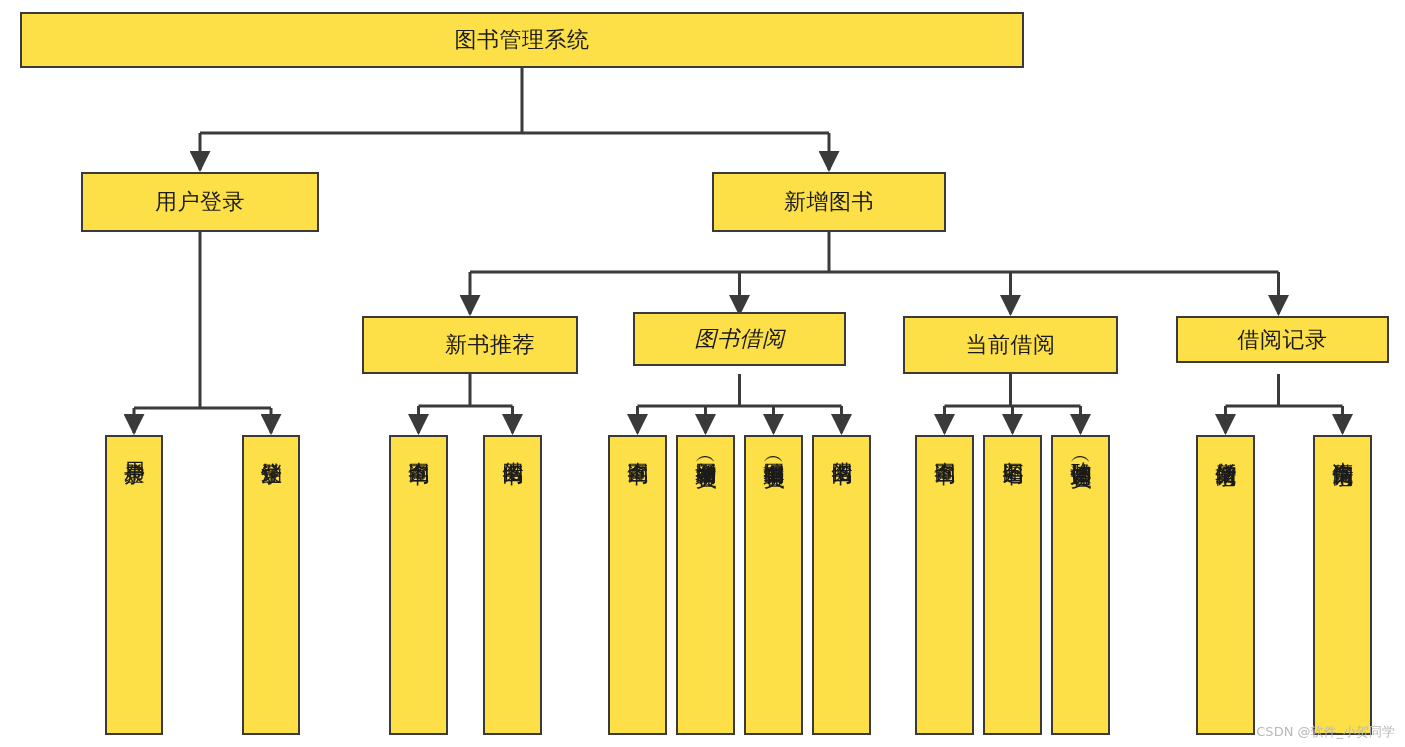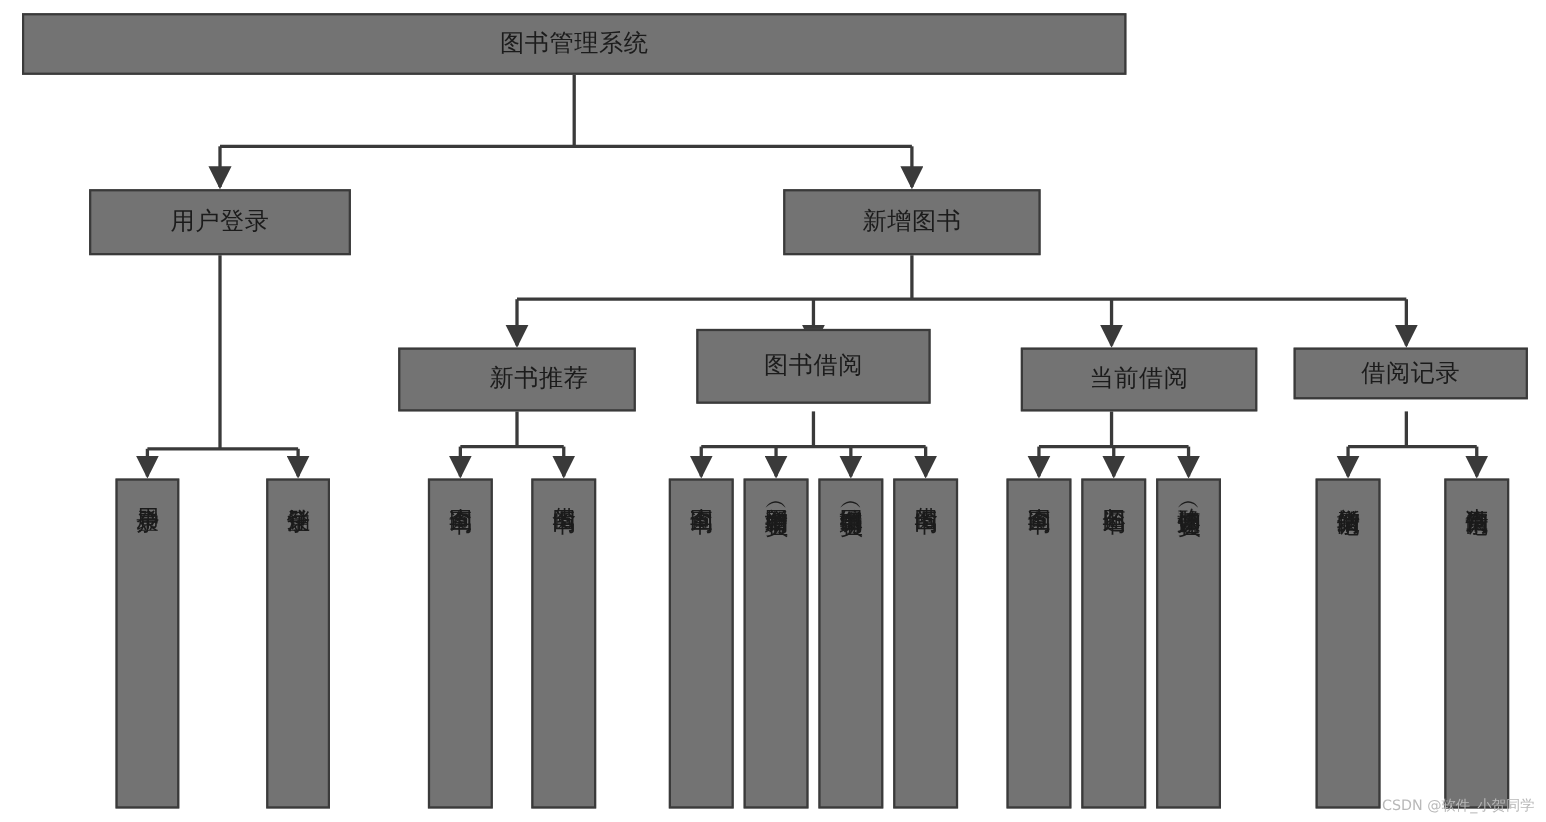--- a/index.html
+++ b/index.html
@@ -22,21 +22,21 @@
     position: absolute;
     left: 0;
     top: 0;
     width: 1405px;
     height: 747px;
     pointer-events: none;
   }
   .node {
     position: absolute;
     box-sizing: border-box;
-    background: #737373;
+    background: #fde047;
     border: 2px solid #3a3a3a;
     display: flex;
     align-items: center;
     justify-content: center;
     color: #1b1b1b;
     z-index: 2;
   }
   .node .lbl {
     display: block;
     text-align: center;
@@ -126,24 +126,24 @@
   <div class="node horiz" style="left: 81px; top: 172px; width: 238px; height: 60px;">
     <span class="lbl">用户登录</span>
   </div>
   <div class="node horiz" style="left: 712px; top: 172px; width: 234px; height: 60px;">
     <span class="lbl">新增图书</span>
   </div>
 
   <div class="node horiz" style="left: 362px; top: 316px; width: 216px; height: 58px; padding-left: 40px;">
     <span class="lbl">新书推荐</span>
   </div>
-  <div class="node horiz" style="left: 633px; top: 299px; width: 213px; height: 68px;">
+  <div class="node horiz" style="left: 633px; top: 312px; width: 213px; height: 54px; font-style: italic;">
     <span class="lbl">图书借阅</span>
   </div>
-  <div class="node horiz" style="left: 903px; top: 316px; width: 215px; height: 58px; margin-left: 25px;">
+  <div class="node horiz" style="left: 903px; top: 316px; width: 215px; height: 58px;">
     <span class="lbl">当前借阅</span>
   </div>
   <div class="node horiz" style="left: 1176px; top: 316px; width: 213px; height: 47px; justify-content: center;">
     <span class="lbl">借阅记录</span>
   </div>
 
   <div class="node vert" style="left: 105px; top: 435px; width: 58px; height: 300px;">
     <span class="lbl">用户登录</span>
   </div>
   <div class="node vert" style="left: 242px; top: 435px; width: 58px; height: 300px;">

